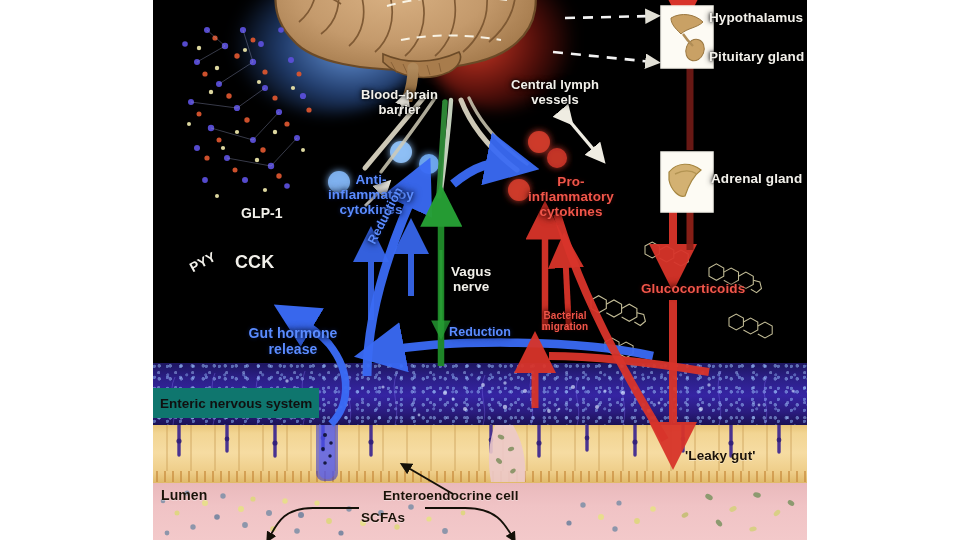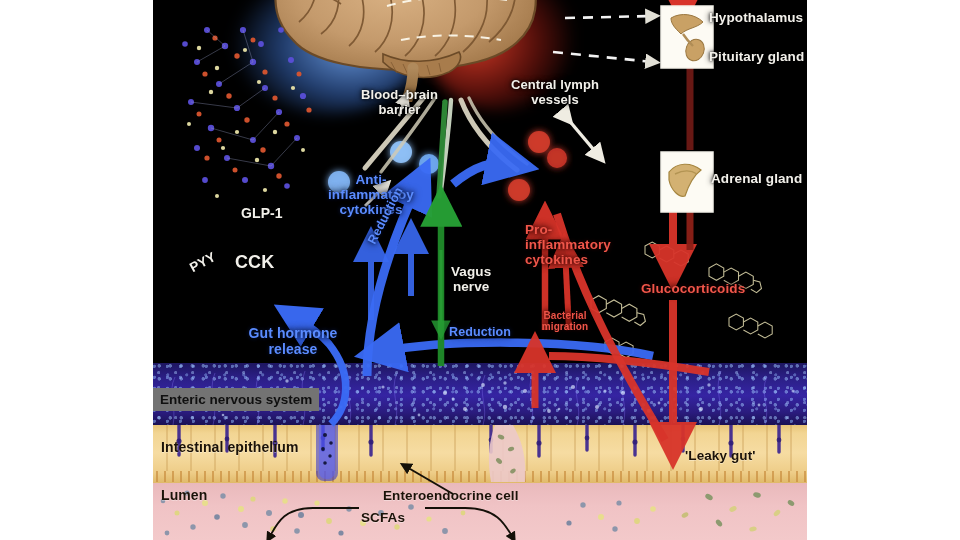--- a/index.html
+++ b/index.html
@@ -33,21 +33,21 @@
       linear-gradient(180deg,#1d1660 0%,#2b1f86 24%,#3524a3 52%,#2a1b7d 80%,#1a1154 100%);
     background-size:13px 11px,17px 15px,11px 13px,19px 17px,auto;}
   #ensTex{position:absolute;left:0;top:363px;width:654px;height:62px;opacity:.85;}
   #epi{position:absolute;left:0;top:425px;width:654px;height:58px;
     background:linear-gradient(180deg,#e8c477 0%,#f2d593 14%,#f6dca2 48%,#eecd88 82%,#e0b969 100%);}
   #epiTex{position:absolute;left:0;top:425px;width:654px;height:58px;}
   #lumen{position:absolute;left:0;top:483px;width:654px;height:57px;
     background:linear-gradient(180deg,#e9b9bc 0%,#f0c3c5 40%,#f3c9ca 100%);}
   #lumenTex{position:absolute;left:0;top:483px;width:654px;height:57px;}
 
-  #ensBox{position:absolute;left:0;top:388px;height:23px;background:#737373;
+  #ensBox{position:absolute;left:0;top:388px;height:30px;background:#0f766e;
     display:flex;align-items:center;padding:0 7px;box-sizing:border-box;}
   #ensBox span{font-size:13.5px;font-weight:bold;color:#101010;white-space:nowrap;}
 
   svg.ov{position:absolute;left:0;top:0;width:654px;height:540px;overflow:visible;}
 </style>
 </head>
 <body>
 
 <div id="stage">
 
@@ -597,21 +597,21 @@
     <div class="lbl w" style="left:558px;top:171px;font-size:13.5px;">Adrenal gland</div>
 
     <div class="lbl w" style="left:208px;top:88px;font-size:13px;text-align:center;">Blood–brain
 barrier</div>
     <div class="lbl w" style="left:358px;top:78px;font-size:13px;text-align:center;">Central lymph
 vessels</div>
 
     <div class="lbl blue" style="left:170px;top:172px;font-size:13.5px;text-align:center;width:96px;">Anti-
 inflammatroy
 cytokines</div>
-    <div class="lbl red" style="left:372px;top:174px;font-size:13.5px;text-align:left;width:92px;margin-top:48px;">Pro-
+    <div class="lbl red" style="left:372px;top:174px;font-size:13.5px;text-align:center;width:92px;">Pro-
 inflammatory
 cytokines</div>
 
     <div class="lbl w" style="left:298px;top:264px;font-size:13.5px;text-align:center;">Vagus
 nerve</div>
     <div class="lbl blue" style="left:212px;top:240px;font-size:12.5px;transform:rotate(-63deg);transform-origin:left top;">Reduction</div>
     <div class="lbl blue" style="left:296px;top:325px;font-size:12.5px;">Reduction</div>
 
     <div class="lbl w" style="left:88px;top:206px;font-size:14px;">GLP-1</div>
     <div class="lbl w" style="left:82px;top:252px;font-size:18px;">CCK</div>
@@ -620,20 +620,19 @@
     <div class="lbl blue" style="left:80px;top:326px;font-size:14px;text-align:center;width:120px;">Gut hormone
 release</div>
     <div class="lbl red" style="left:366px;top:310px;font-size:10px;text-align:center;width:92px;">Bacterial
 migration</div>
     <div class="lbl red" style="left:472px;top:281px;font-size:13.5px;margin-left:16px;">Glucocorticoids</div>
 
     <div id="ensBox">
       <span>Enteric nervous system</span>
     </div>
 
-    <div class="lbl dk" style="left:8px;top:440px;font-size:14px;">Intestinal epithelium</div>
     <div class="lbl dk" style="left:8px;top:488px;font-size:14px;">Lumen</div>
     <div class="lbl dk" style="left:230px;top:488px;font-size:13.5px;">Enteroendocrine cell</div>
     <div class="lbl dk" style="left:208px;top:510px;font-size:13.5px;">SCFAs</div>
     <div class="lbl dk" style="left:532px;top:448px;font-size:13.5px;">'Leaky gut'</div>
 
   </div>
 </div>
 
 </body></html>

